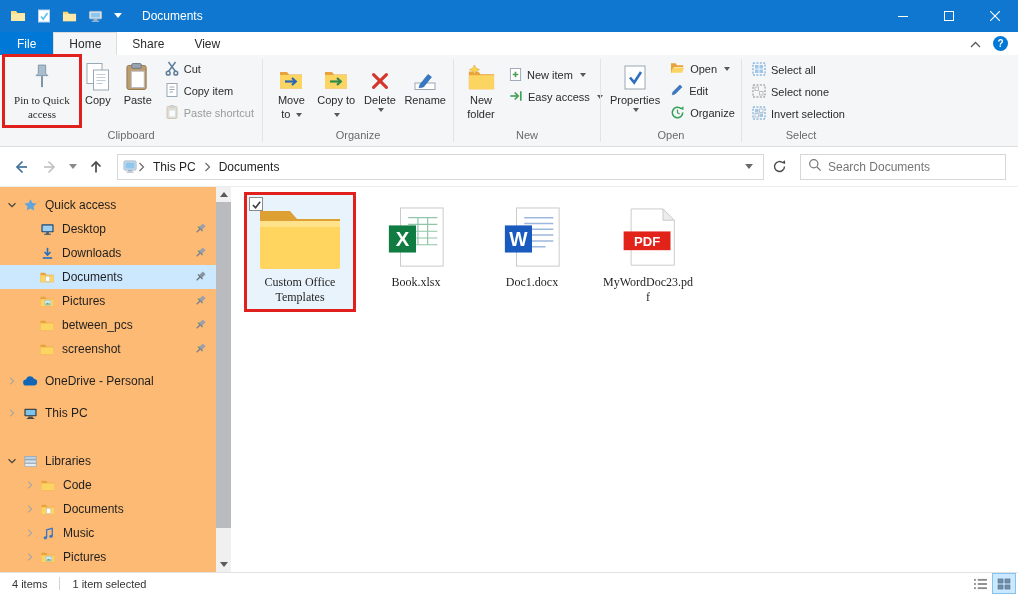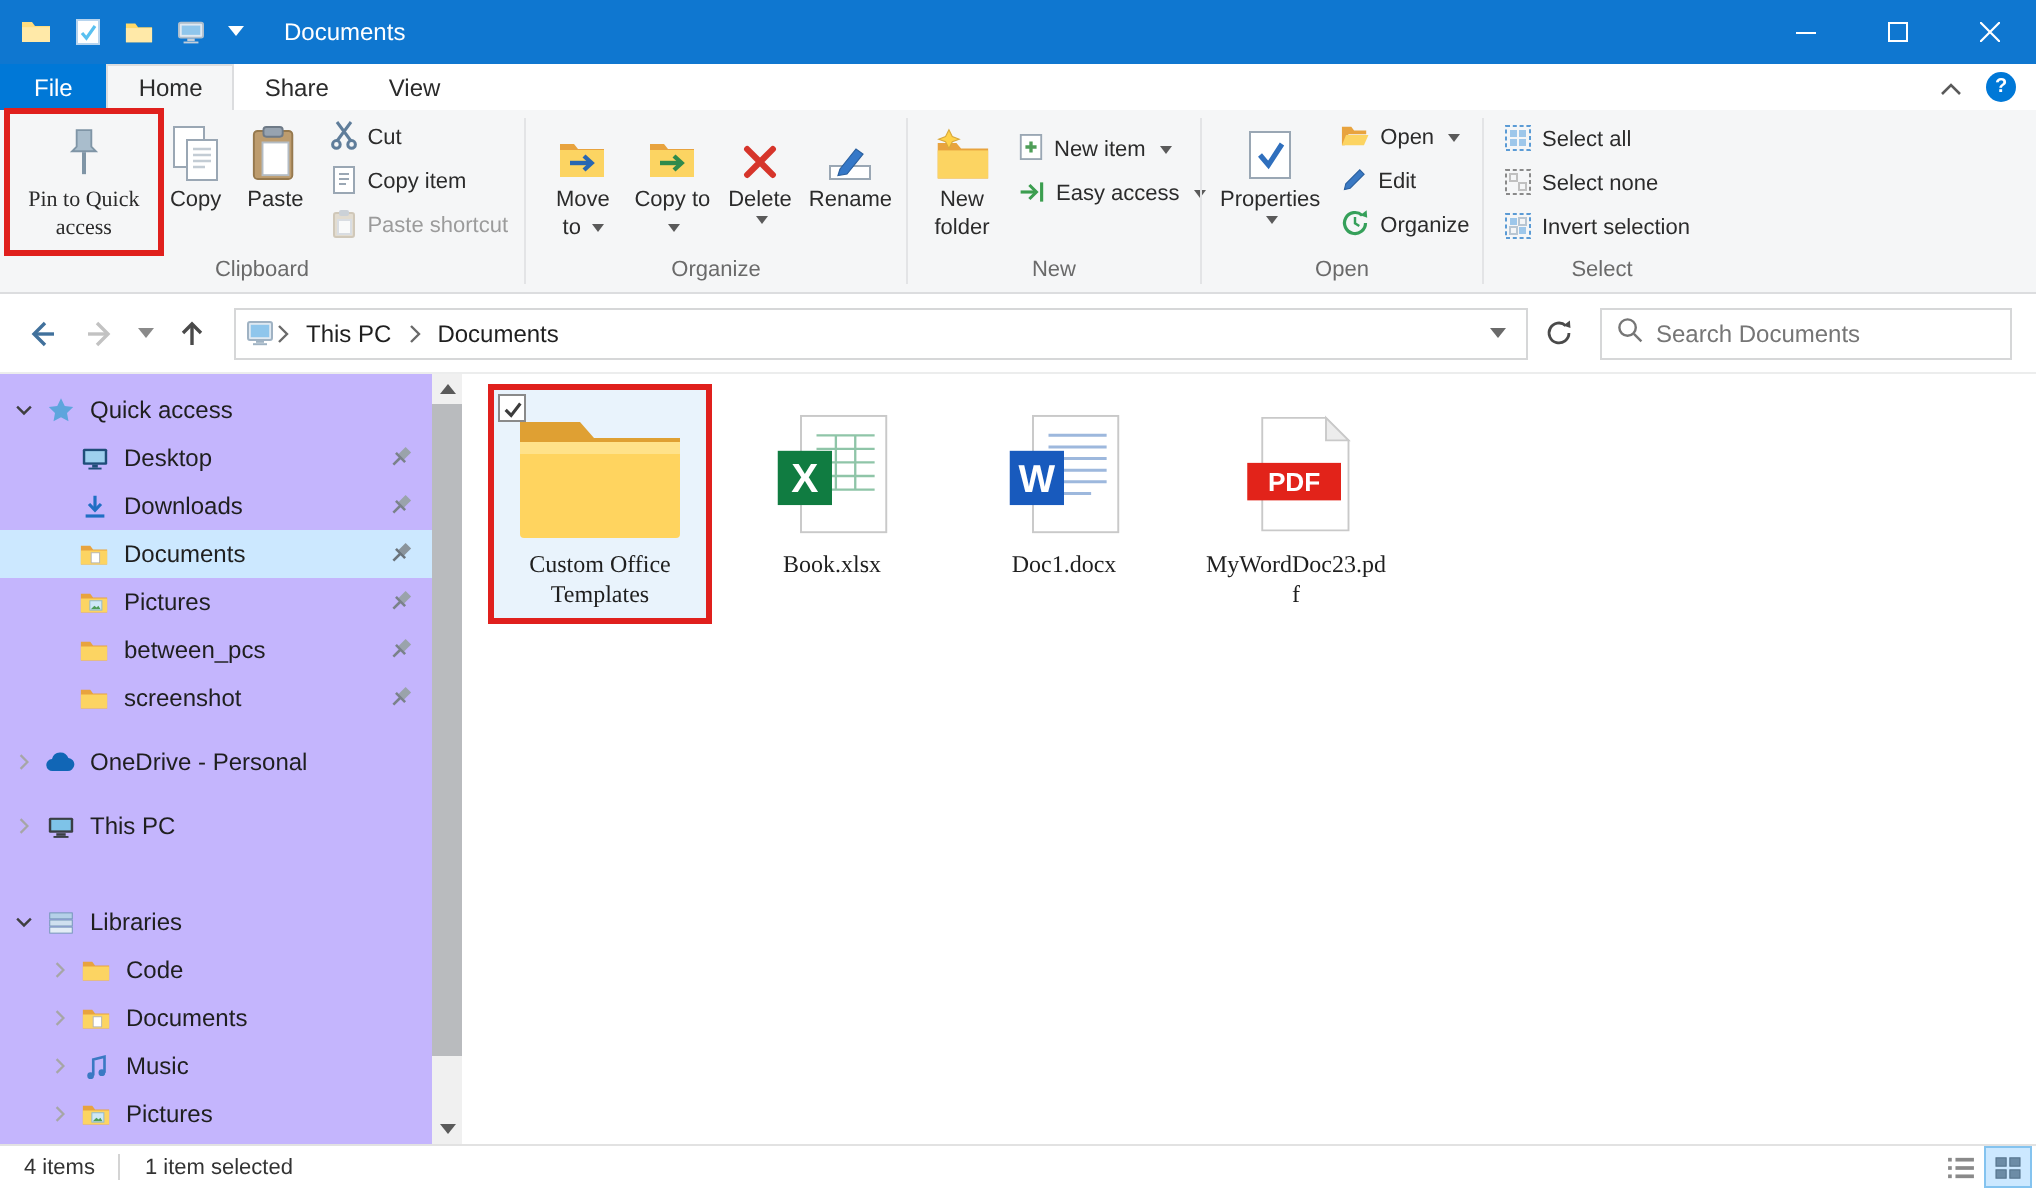--- a/index.html
+++ b/index.html
@@ -53,21 +53,21 @@
   .crumb{padding:0 8px;color:#1f1f1f;}
   .crumb-sep{display:flex;align-items:center;}
   .addr-dd{margin-left:auto;width:20px;display:flex;justify-content:center;}
   .refresh{margin:0 2px;}
   .searchbox{width:206px;height:26px;border:1px solid #d6d7d8;margin:0 12px 0 6px;display:flex;align-items:center;gap:6px;padding:0 7px;}
   .searchbox input{border:none;outline:none;flex:1;font-size:12px;color:#be185d;font-family:inherit;background:transparent;}
   .searchbox input::placeholder{color:#767676;}
 
   
   .bodyarea{flex:1;display:flex;min-height:0;}
-  .sidebar{width:231px;flex:0 0 auto;position:relative;padding-top:6px;background:#c4b5fd;}
+  .sidebar{width:231px;flex:0 0 auto;position:relative;padding-top:6px;background:#fdba74;}
   .srow{height:24px;display:flex;align-items:center;position:relative;padding-right:40px;cursor:default;}
   .srow.lv0{padding-left:4px;}
   .srow.lv1{padding-left:36px;}
   .srow.lv1c{padding-left:22px;}
   .srow.sel{background:var(--selection);}
   .cv{width:15px;height:15px;display:inline-flex;align-items:center;justify-content:center;flex:0 0 auto;}
   .sicon{width:18px;display:inline-flex;justify-content:center;margin:0 6px 0 2px;flex:0 0 auto;}
   .slbl{white-space:nowrap;overflow:hidden;}
   .pinmark{position:absolute;right:24px;top:5px;}
   .vscroll{position:absolute;right:0;top:0;bottom:0;width:15px;background:#f0f0f0;}

